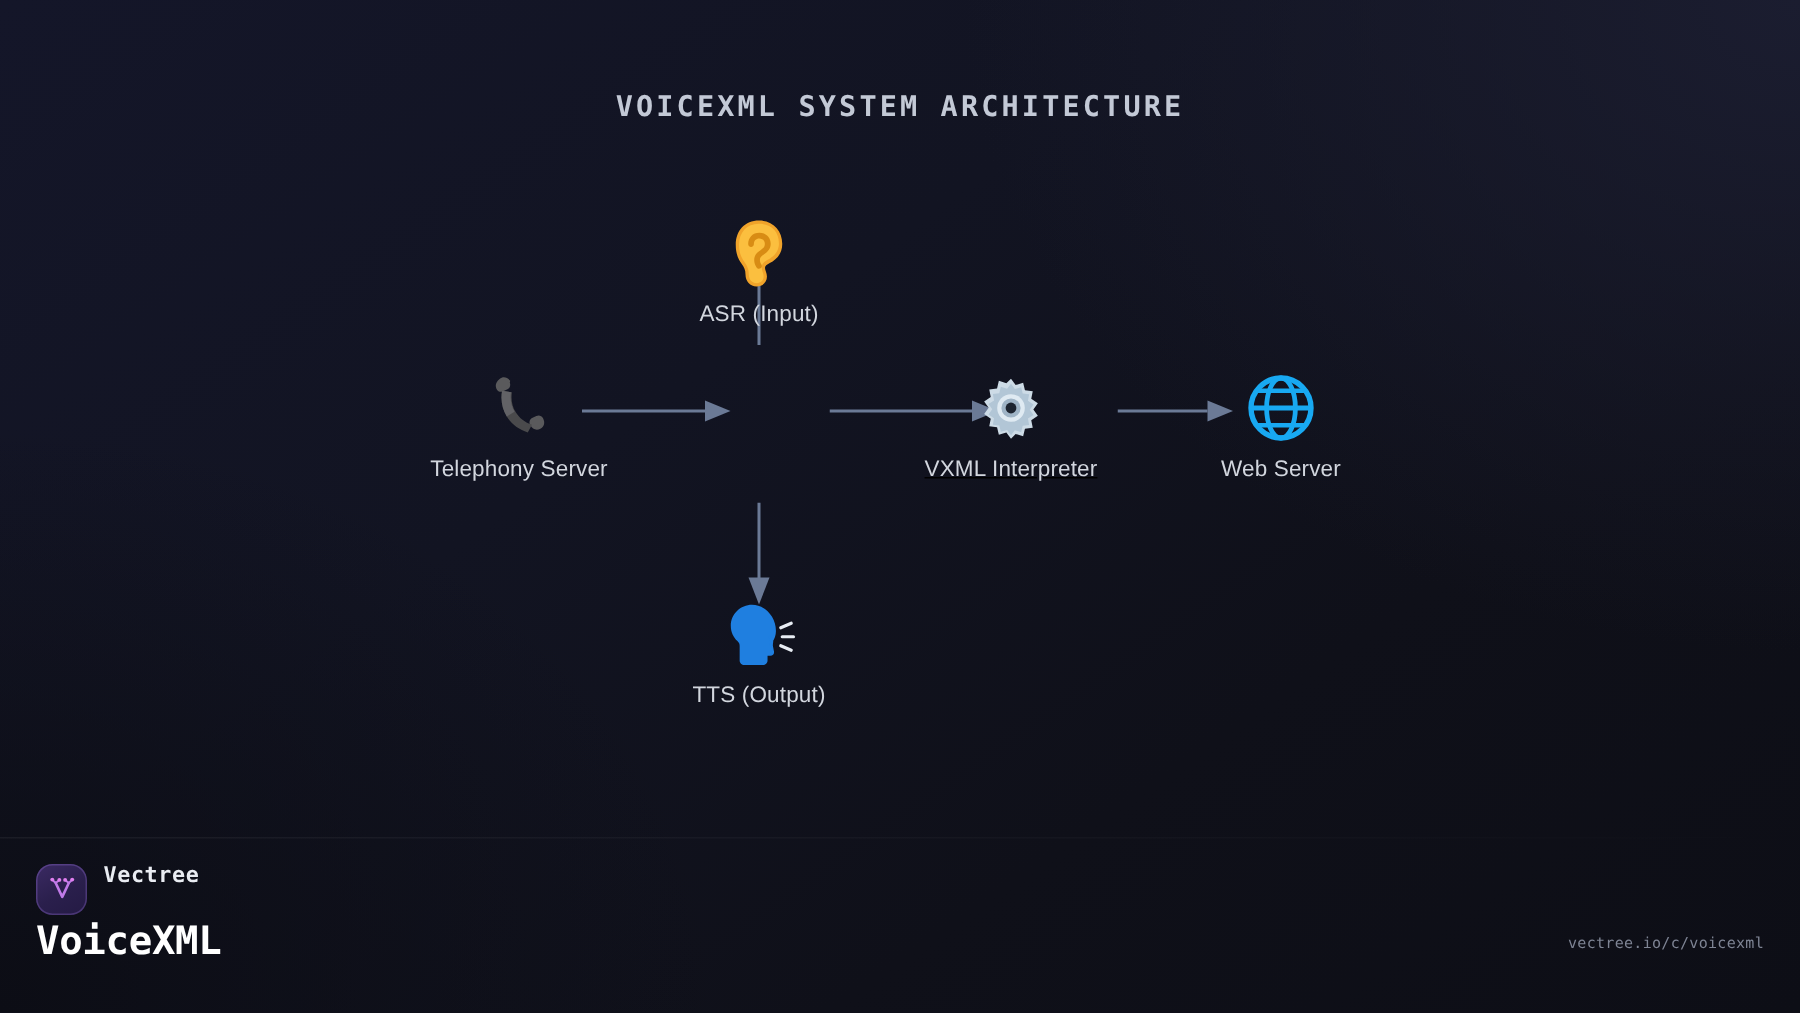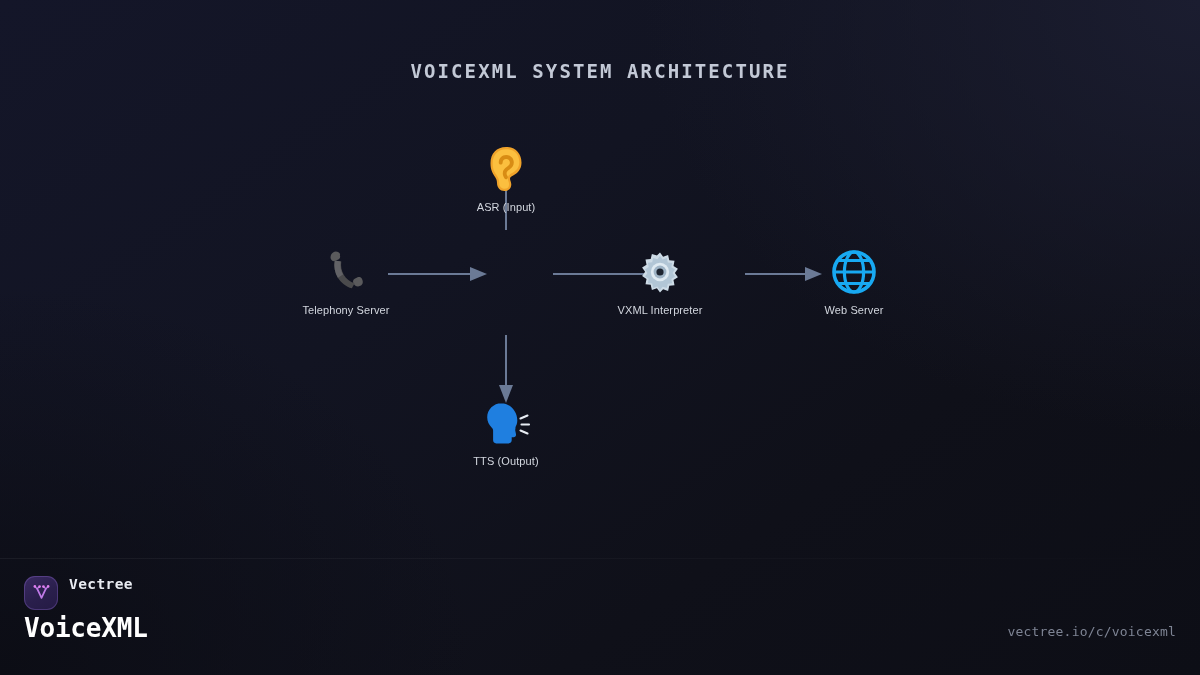--- a/index.html
+++ b/index.html
@@ -39,21 +39,21 @@
     user-select:none;
   }
   .node .glyph {
     display:block;
     line-height:1;
     font-family:"DejaVu Sans","Liberation Sans",sans-serif;
   }
   .node .caption {
     display:block;
     margin-top:9px;
-    font-size:11px;
+    font-size:15px;
     color:#d2d6de;
     letter-spacing:.1px;
     white-space:nowrap;
   }
 
   
   .icon-svg { display:inline-block; vertical-align:middle; }
 
   
   .conn { position:absolute; }
@@ -86,21 +86,21 @@
     position:absolute;
     left:24px; top:613px;
     font-family:"DejaVu Sans Mono","Liberation Mono",monospace;
     font-size:26px; font-weight:700;
     color:#ffffff; letter-spacing:-0.2px;
   }
   .url {
     position:absolute;
     right:24px; top:624px;
     font-family:"DejaVu Sans Mono","Liberation Mono",monospace;
-    font-size:13px;
+    font-size:10px;
     color:#7e8494; letter-spacing:.2px;
   }
 </style>
 </head>
 <body>
 
 <div id="stage">
 
   <div class="title">VOICEXML SYSTEM ARCHITECTURE</div>
 
@@ -146,21 +146,21 @@
           <path d="M13.5 6.5c-2.7-2.2-5.4-2-7.2.2-1.9 2.3-2.2 5-.6 7 1.3 1.6 3.2 1.7 4.7.6l2.5-1.9c1.4-1.1 1.6-3.3.6-4.6l-.0-.0z" fill="#5a5a5c"></path>
           <path d="M32.6 32.4c2.2 2.7 4.9 3.1 7.2 1.2 2.2-1.8 2.5-4.5.3-7.2-1.3-1.6-3.2-1.7-4.7-.6l-2.5 1.9c-1.4 1.1-1.5 3.4-.3 4.7z" fill="#5a5a5c"></path>
           <path d="M9.6 14.1c.2 6.2 2.6 11.8 6.6 16.1 4.1 4.3 9.7 7 15.9 7.5l1.7-5.5c-4.9-.5-9.2-2.6-12.3-5.9-3.2-3.4-5-7.7-5.3-12.6l-6.6.4z" fill="#4a4a4c"></path>
           <path d="M9.6 14.1c.2 6.2 2.6 11.8 6.6 16.1l4.4-4.2c-3-3.3-4.7-7.4-5-12.2l-6 .3z" fill="#626266"></path>
         </g>
       </svg>
     </span>
     <span class="caption">Telephony Server</span>
   </div>
 
-  <div class="node" style="left:660px; top:249px;">
+  <div class="node" style="left:674px; top:249px;text-decoration:underline;">
     <span class="glyph">
       <svg class="icon-svg" width="46" height="46" viewBox="0 0 46 46" aria-hidden="true">
         <path d="M23 3.5l3.1 4.2 5-1.6 1.2 5.1 5.2.6-1 5.1 4.4 2.9-3 4.2 3 4.2-4.4 2.9 1 5.1-5.2.6-1.2 5.1-5-1.6L23 43.5l-3.1-4.2-5 1.6-1.2-5.1-5.2-.6 1-5.1L5.1 27l3-4.2-3-4.2 4.4-2.9-1-5.1 5.2-.6 1.2-5.1 5 1.6L23 3.5z" fill="#cddbe6"></path>
         <path d="M23 6.9l2.6 3.5 4.2-1.3 1 4.3 4.3.5-.8 4.3 3.7 2.4-2.5 3.5 2.5 3.5-3.7 2.4.8 4.3-4.3.5-1 4.3-4.2-1.3L23 41.1l-2.6-3.5-4.2 1.3-1-4.3-4.3-.5.8-4.3-3.7-2.4 2.5-3.5-2.5-3.5 3.7-2.4-.8-4.3 4.3-.5 1-4.3 4.2 1.3L23 6.9z" fill="#b2c6d6"></path>
         <circle cx="23" cy="23" r="9.2" fill="#dfeaf2"></circle>
         <circle cx="23" cy="23" r="6.4" fill="#9fb4c6"></circle>
         <circle cx="23" cy="23" r="3.6" fill="#1d2430"></circle>
       </svg>
     </span>
     <span class="caption">VXML Interpreter</span>

